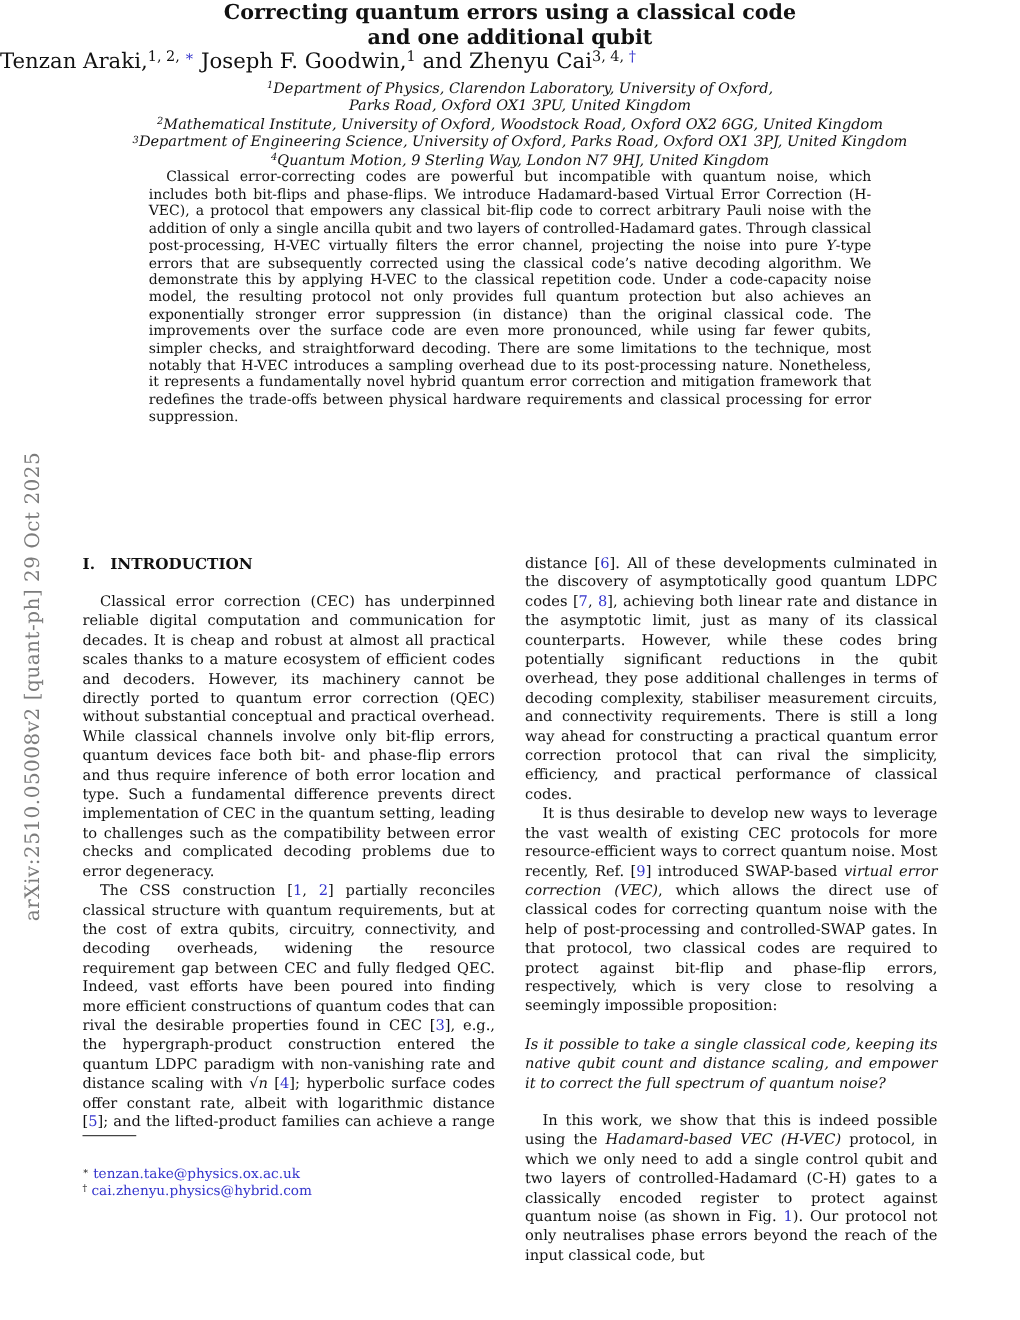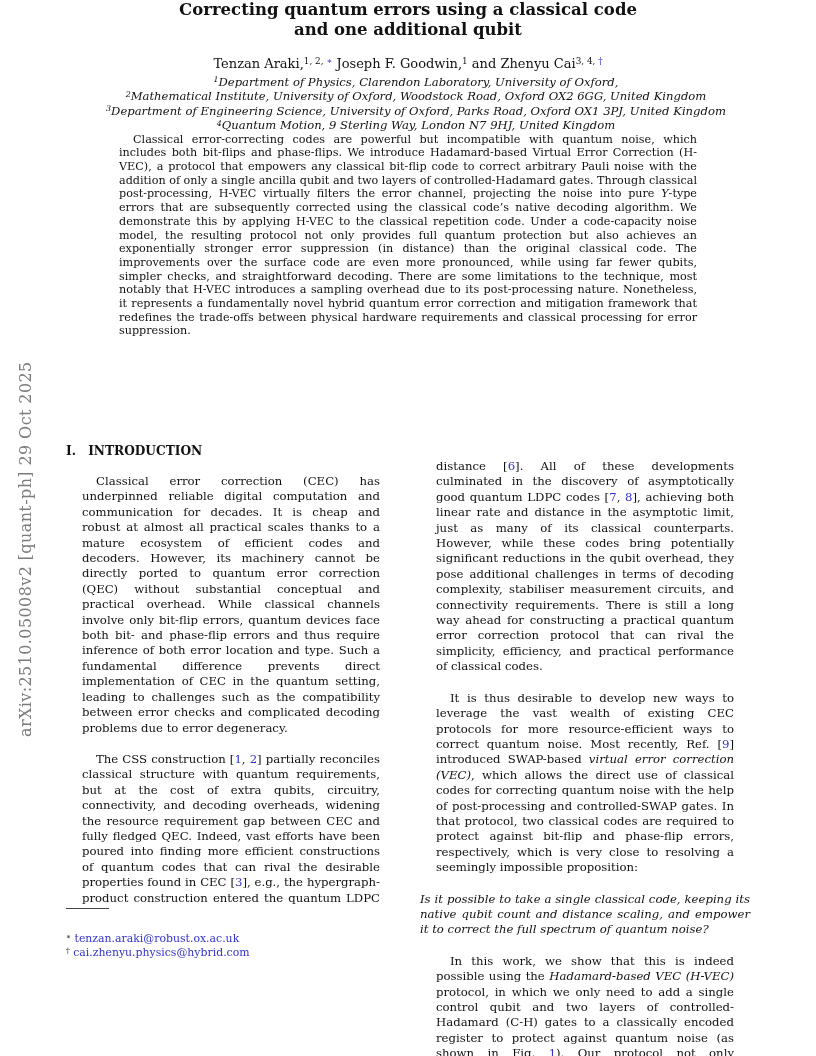--- a/index.html
+++ b/index.html
@@ -25,23 +25,21 @@
     color:var(--gray,#7c7c7c);
     white-space:nowrap;
   }
   .title{
     text-align:center;
     font-weight:bold;
     font-size:16.5px;
     line-height:19.5px;
   }
   .authors{
-    text-align:center;
-    font-size:13px;
-    margin-top:17px;
+    font-size:17px;
   }
   sup{
     font-size:68%;
     vertical-align:baseline;
     position:relative;
     top:-0.45em;
     line-height:0;
   }
   .affils{
     text-align:center;
@@ -69,21 +67,21 @@
   }
   .col{width:330px;}
   .col-left{max-height:462px;overflow:hidden;}
   .sec-head{
     text-align:left;
     font-weight:bold;
     font-size:12.2px;
     margin:1px 0 16px;
   }
   .col p{
-    margin:16px;
+    margin:0;
     text-align:justify;
     font-size:11.7px;
     line-height:15.4px;
   }
   .col p.ind{text-indent:14px;}
   .col p.itblock{font-style:italic;margin:15px 0;}
   .cite,.link{color:var(--link,#3333cc);}
   .it,.mathit{font-style:italic;}
   .footnotes{
     position:absolute;
@@ -110,20 +108,21 @@
 
   <div class="title">
     <div>Correcting quantum errors using a classical code</div>
     <div>and one additional qubit</div>
   </div>
 
   <div class="authors"><span>Tenzan Araki,<sup><span>1</span>, <span>2</span>, <span class="link">∗</span></sup></span> <span>Joseph F. Goodwin,<sup><span>1</span></sup></span> <span>and Zhenyu Cai<sup><span>3</span>, <span>4</span>, <span class="link">†</span></sup></span></div>
 
   <div class="affils">
       <div><sup>1</sup>Department of Physics, Clarendon Laboratory, University of Oxford,</div>
+      <div>Parks Road, Oxford OX1 3PU, United Kingdom</div>
       <div><sup>2</sup>Mathematical Institute, University of Oxford, Woodstock Road, Oxford OX2 6GG, United Kingdom</div>
       <div><sup>3</sup>Department of Engineering Science, University of Oxford, Parks Road, Oxford OX1 3PJ, United Kingdom</div>
       <div><sup>4</sup>Quantum Motion, 9 Sterling Way, London N7 9HJ, United Kingdom</div>
     </div>
 
   <p class="abstract">Classical error-correcting codes are powerful but incompatible with quantum noise, which includes both bit-flips and phase-flips. We introduce Hadamard-based Virtual Error Correction (H-VEC), a protocol that empowers any classical bit-flip code to correct arbitrary Pauli noise with the addition of only a single ancilla qubit and two layers of controlled-Hadamard gates. Through classical post-processing, H-VEC virtually filters the error channel, projecting the noise into pure <span class="mathit">Y</span>-type errors that are subsequently corrected using the classical code’s native decoding algorithm. We demonstrate this by applying H-VEC to the classical repetition code. Under a code-capacity noise model, the resulting protocol not only provides full quantum protection but also achieves an exponentially stronger error suppression (in distance) than the original classical code. The improvements over the surface code are even more pronounced, while using far fewer qubits, simpler checks, and straightforward decoding. There are some limitations to the technique, most notably that H-VEC introduces a sampling overhead due to its post-processing nature. Nonetheless, it represents a fundamentally novel hybrid quantum error correction and mitigation framework that redefines the trade-offs between physical hardware requirements and classical processing for error suppression.</p>
 
   <div class="cols">
     <div class="col col-left">
       <div class="sec-head">I. INTRODUCTION</div>
@@ -133,17 +132,17 @@
     <div class="col">
         <p>distance [<span class="cite">6</span>]. All of these developments culminated in the discovery of asymptotically good quantum LDPC codes [<span class="cite">7</span>, <span class="cite">8</span>], achieving both linear rate and distance in the asymptotic limit, just as many of its classical counterparts. However, while these codes bring potentially significant reductions in the qubit overhead, they pose additional challenges in terms of decoding complexity, stabiliser measurement circuits, and connectivity requirements. There is still a long way ahead for constructing a practical quantum error correction protocol that can rival the simplicity, efficiency, and practical performance of classical codes.</p>
         <p class="ind">It is thus desirable to develop new ways to leverage the vast wealth of existing CEC protocols for more resource-efficient ways to correct quantum noise. Most recently, Ref. [<span class="cite">9</span>] introduced SWAP-based <span class="it">virtual error correction (VEC)</span>, which allows the direct use of classical codes for correcting quantum noise with the help of post-processing and controlled-SWAP gates. In that protocol, two classical codes are required to protect against bit-flip and phase-flip errors, respectively, which is very close to resolving a seemingly impossible proposition:</p>
         <p class="itblock">Is it possible to take a single classical code, keeping its native qubit count and distance scaling, and empower it to correct the full spectrum of quantum noise?</p>
         <p class="ind">In this work, we show that this is indeed possible using the <span class="it">Hadamard-based VEC (H-VEC)</span> protocol, in which we only need to add a single control qubit and two layers of controlled-Hadamard (C-H) gates to a classically encoded register to protect against quantum noise (as shown in Fig. <span class="cite">1</span>). Our protocol not only neutralises phase errors beyond the reach of the input classical code, but</p>
       </div>
   </div>
 
   <div class="footnotes">
     <div class="fn-rule"></div>
-  <div class="footnote"><sup>∗</sup> <span class="link">tenzan.araki@robust.ox.ac.uk</span></div>
+  <div class="footnote"><sup>∗</sup> <span class="link">tenzan.take@physics.ox.ac.uk</span></div>
       <div class="footnote"><sup>†</sup> <span class="link">cai.zhenyu.physics@hybrid.com</span></div>
     </div>
 
 </div>
 
 </body></html>

